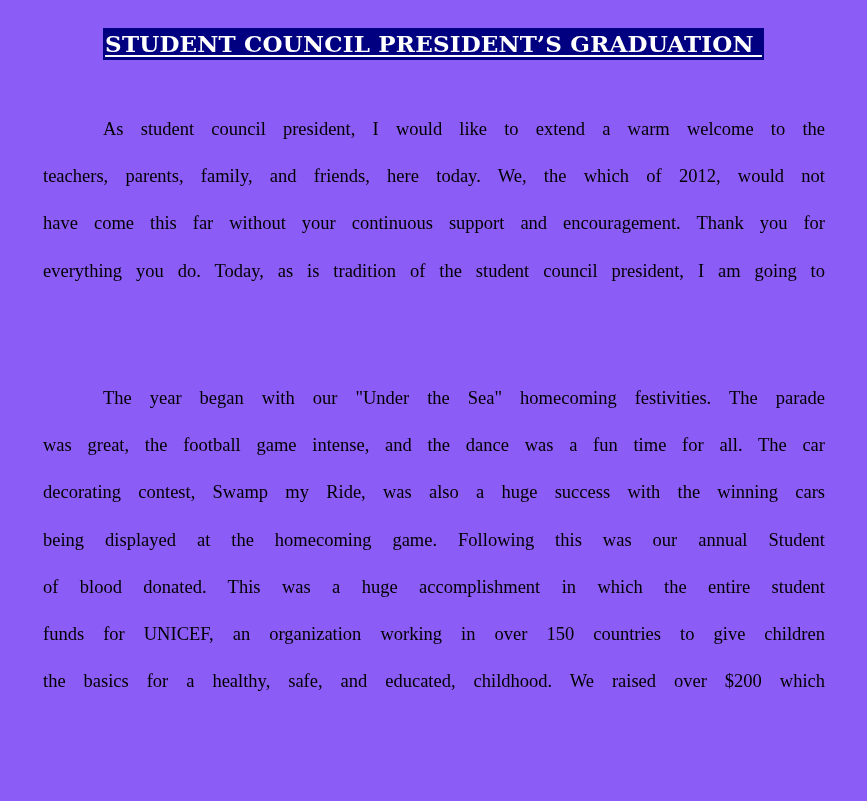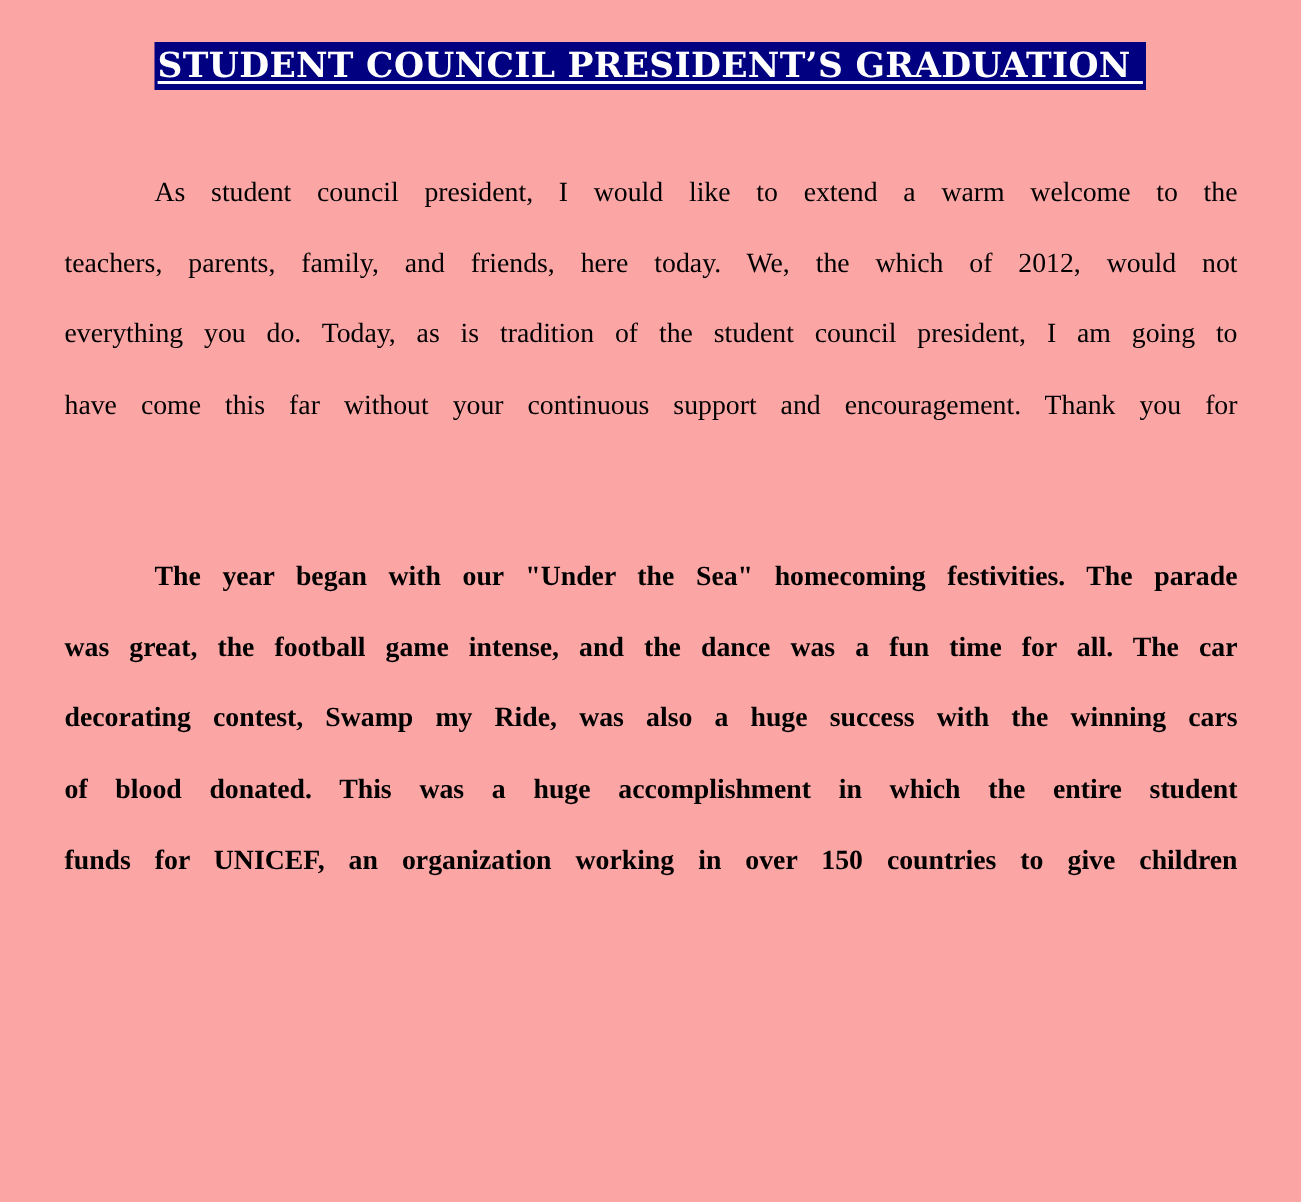--- a/index.html
+++ b/index.html
@@ -12,21 +12,21 @@
       height: 801px;
       overflow: hidden;
       position: relative;
     }
     .page {
       position: absolute;
       left: 0;
       top: 0;
       width: 867px;
       height: 801px;
-      background: #fca5a5;
+      background: #8b5cf6;
     }
     .title-block {
       position: absolute;
       left: 0;
       top: 28px;
       width: 867px;
       text-align: center;
       font-family: "DejaVu Serif", "Liberation Serif", serif;
       font-weight: bold;
       font-size: 23px;
@@ -59,39 +59,41 @@
       white-space: normal;
       height: 47.2px;
     }
     .para-line.last {
       text-align-last: left;
     }
     .para-line.indent {
       padding-left: 60px;
     }
     .p1 { top: 119px; }
-    .p2 { top: 375px; font-weight: bold; }
+    .p2 { top: 388px; }
   </style>
 </head>
 <body>
 
 <div class="page">
 
   <div class="title-block">
     <span class="title-line">STUDENT COUNCIL PRESIDENT’S GRADUATION </span><br>
   </div>
 
   <div class="body-text p1">
     <span class="para-line indent">As student council president, I would like to extend a warm welcome to the</span>
     <span class="para-line">teachers, parents, family, and friends, here today. We, the which of 2012, would not</span>
+    <span class="para-line">have come this far without your  continuous support and encouragement. Thank you for</span>
     <span class="para-line">everything you do. Today, as is tradition of the student council  president, I am going to</span>
-    <span class="para-line">have come this far without your  continuous support and encouragement. Thank you for</span>
   </div>
 
   <div class="body-text p2">
     <span class="para-line indent">The year began with our "Under the Sea" homecoming festivities. The parade</span>
     <span class="para-line">was great, the football game intense, and the dance was a fun time for all. The car</span>
     <span class="para-line">decorating contest, Swamp my Ride, was also a huge success with the winning cars</span>
+    <span class="para-line">being displayed at the homecoming game. Following this was our annual Student</span>
     <span class="para-line">of blood donated. This was a huge accomplishment in which the entire student</span>
     <span class="para-line">funds for UNICEF, an organization working in over 150 countries to give children</span>
+    <span class="para-line">the basics for a healthy, safe, and educated, childhood. We raised over $200 which</span>
   </div>
 
 </div>
 
 </body></html>

